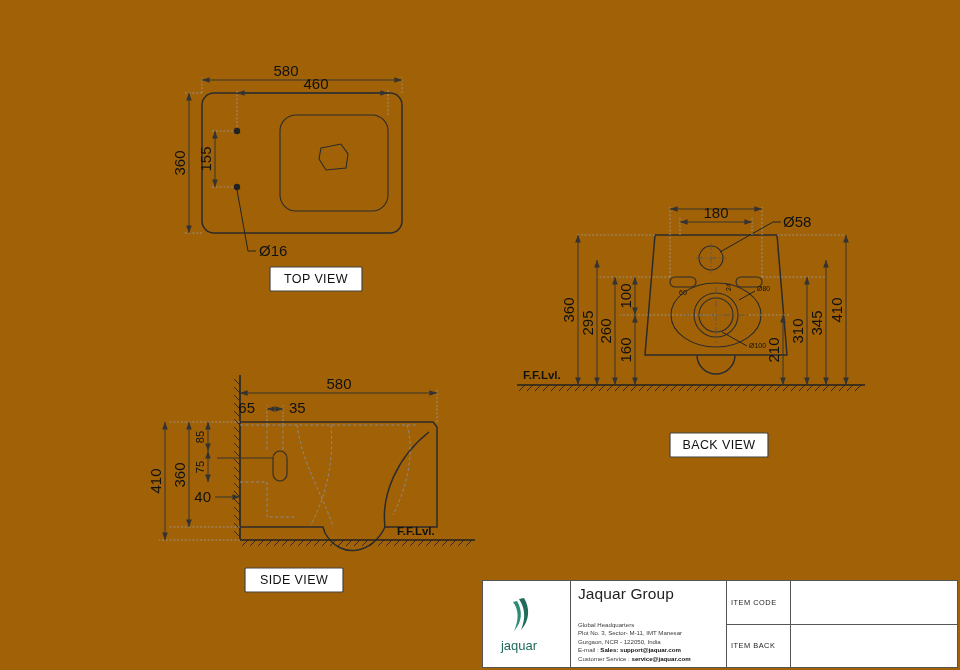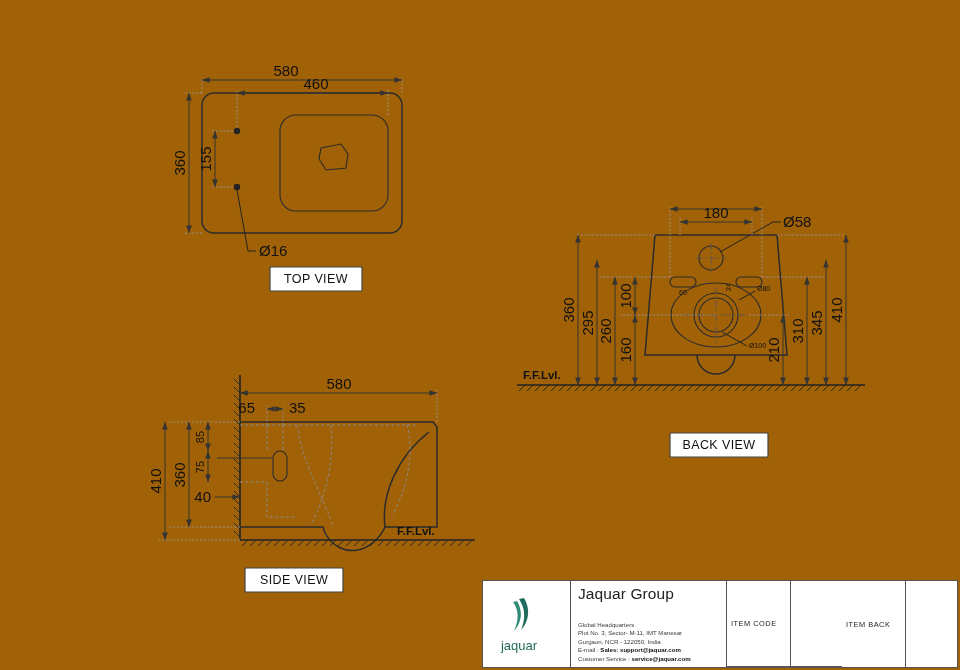--- a/index.html
+++ b/index.html
@@ -25,21 +25,21 @@
   
   .tb{position:absolute;left:482px;top:580px;width:476px;height:88px;
       border:1.3px solid #555;background:#fff;display:flex;box-sizing:border-box;}
   .tb-logo{width:88px;border-right:1.3px solid #555;display:flex;align-items:center;
            justify-content:flex-start;box-sizing:border-box;}
   .tb-addr{width:156px;border-right:1.3px solid #555;box-sizing:border-box;
            padding:5px 5px 2px 7px;}
   .tb-brand{font-size:15.5px;color:#222;letter-spacing:.1px;line-height:1;margin-bottom:19px;}
   .tb-line{font-size:6.1px;color:#3a3a3a;line-height:1.42;white-space:nowrap;}
   .tb-line b{font-weight:700;color:#111;}
-  .tb-right{flex:1;display:flex;flex-direction:row;box-sizing:border-box;}
+  .tb-right{flex:1;display:flex;flex-direction:column;box-sizing:border-box;}
   .tb-row{flex:1;display:flex;border-bottom:1px solid #555;box-sizing:border-box;}
   .tb-row:last-child{border-bottom:none;}
   .tb-key{width:64px;border-right:1px solid #555;display:flex;align-items:center;
           padding-left:4px;font-size:7.4px;color:#222;letter-spacing:.5px;box-sizing:border-box;}
   .tb-val{flex:1;display:flex;align-items:center;padding-left:9px;font-size:8.4px;color:#111;}
   .tb-note{height:21px;display:flex;align-items:center;justify-content:center;
            font-size:7.6px;color:#111;letter-spacing:.15px;}
   .logo-word{font-size:13px;fill:#1f6b5c;font-family:"Liberation Sans",sans-serif;}
 </style>
 </head>

